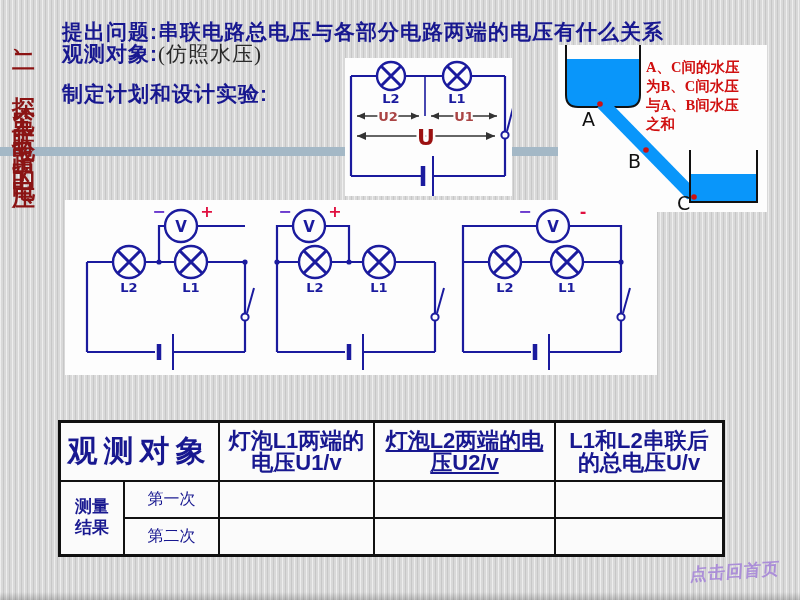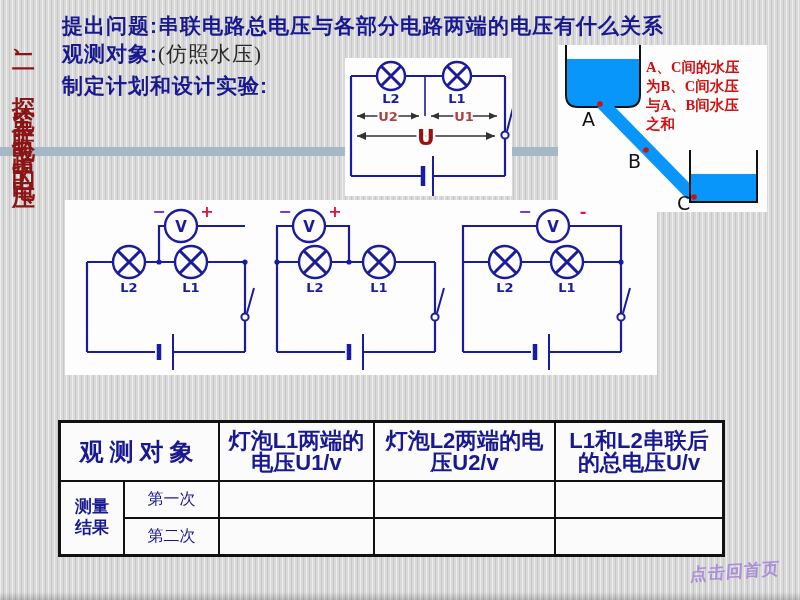--- a/index.html
+++ b/index.html
@@ -19,24 +19,24 @@
   .accent-line{position:absolute;left:0;top:147px;width:558px;height:9px;
     background:#a4b8c6;z-index:1;}
   .v-title{
     position:absolute;left:8px;top:36px;z-index:3;
     writing-mode:vertical-rl;text-orientation:upright;
     font-family:"Liberation Serif",serif;font-weight:bold;
     font-size:23px;letter-spacing:10px;color:#8b1414;
   }
   .h-line{position:absolute;left:62px;white-space:nowrap;z-index:3;
     font-weight:bold;color:#181890;font-size:21px;letter-spacing:1px;}
-  .h1{top:12px;}
+  .h1{top:18px;}
   .h2{top:40px;}
   .h2 .note{color:#2a2a2a;font-weight:normal;font-family:"Liberation Serif",serif;}
-  .h3{top:72px;}
+  .h3{top:80px;}
   .panel{position:absolute;background:#fdfdfd;z-index:2;}
   .panel-top-circuit{left:345px;top:58px;width:167px;height:138px;}
   .panel-water{left:558px;top:45px;width:209px;height:167px;}
   .panel-circuits{left:65px;top:200px;width:592px;height:175px;}
   .circuit-slot{position:absolute;top:0;width:180px;height:172px;}
   .water-note{
     position:absolute;left:88px;top:13px;width:112px;z-index:2;
     color:#d01010;font-weight:bold;font-size:14.5px;line-height:19px;
     font-family:"Liberation Serif",serif;white-space:pre-line;
   }
@@ -44,24 +44,24 @@
     color:#181890;font-size:20px;letter-spacing:1px;z-index:3;}
   table.data{
     position:absolute;left:58px;top:420px;z-index:3;
     border-collapse:collapse;table-layout:fixed;background:#fbfbfb;
     border:3px solid #111;
   }
   table.data th, table.data td{
     border:2px solid #111;text-align:center;vertical-align:middle;
     color:#181890;padding:0;
   }
-  th.obj{width:155px;height:57px;font-size:24px;letter-spacing:6px;
+  th.obj{width:155px;height:57px;font-size:30px;letter-spacing:6px;
     font-family:Liberation Mono, monospace;}
   th.colh{font-size:22px;white-space:pre-line;line-height:22px;}
-  th.c2{width:153px;} th.c3{width:179px;} th.c4{width:166px;}
+  th.c2{width:153px;} th.c3{width:179px;text-decoration:underline;} th.c4{width:166px;}
   td.group{width:62px;font-size:17px;font-weight:bold;white-space:pre-line;line-height:21px;font-family:Liberation Mono, monospace;}
   td.trial{width:93px;font-size:16px;font-weight:normal;height:35px;}
   td.blank{height:35px;}
   .footer-link{
     position:absolute;left:690px;top:560px;z-index:3;white-space:nowrap;
     color:#ab8ed8;font-weight:bold;font-size:17px;letter-spacing:1px;
     font-family:"Liberation Serif",serif;
     transform:rotate(-4deg) skewX(-8deg);cursor:pointer;
   }
   svg{display:block;}

